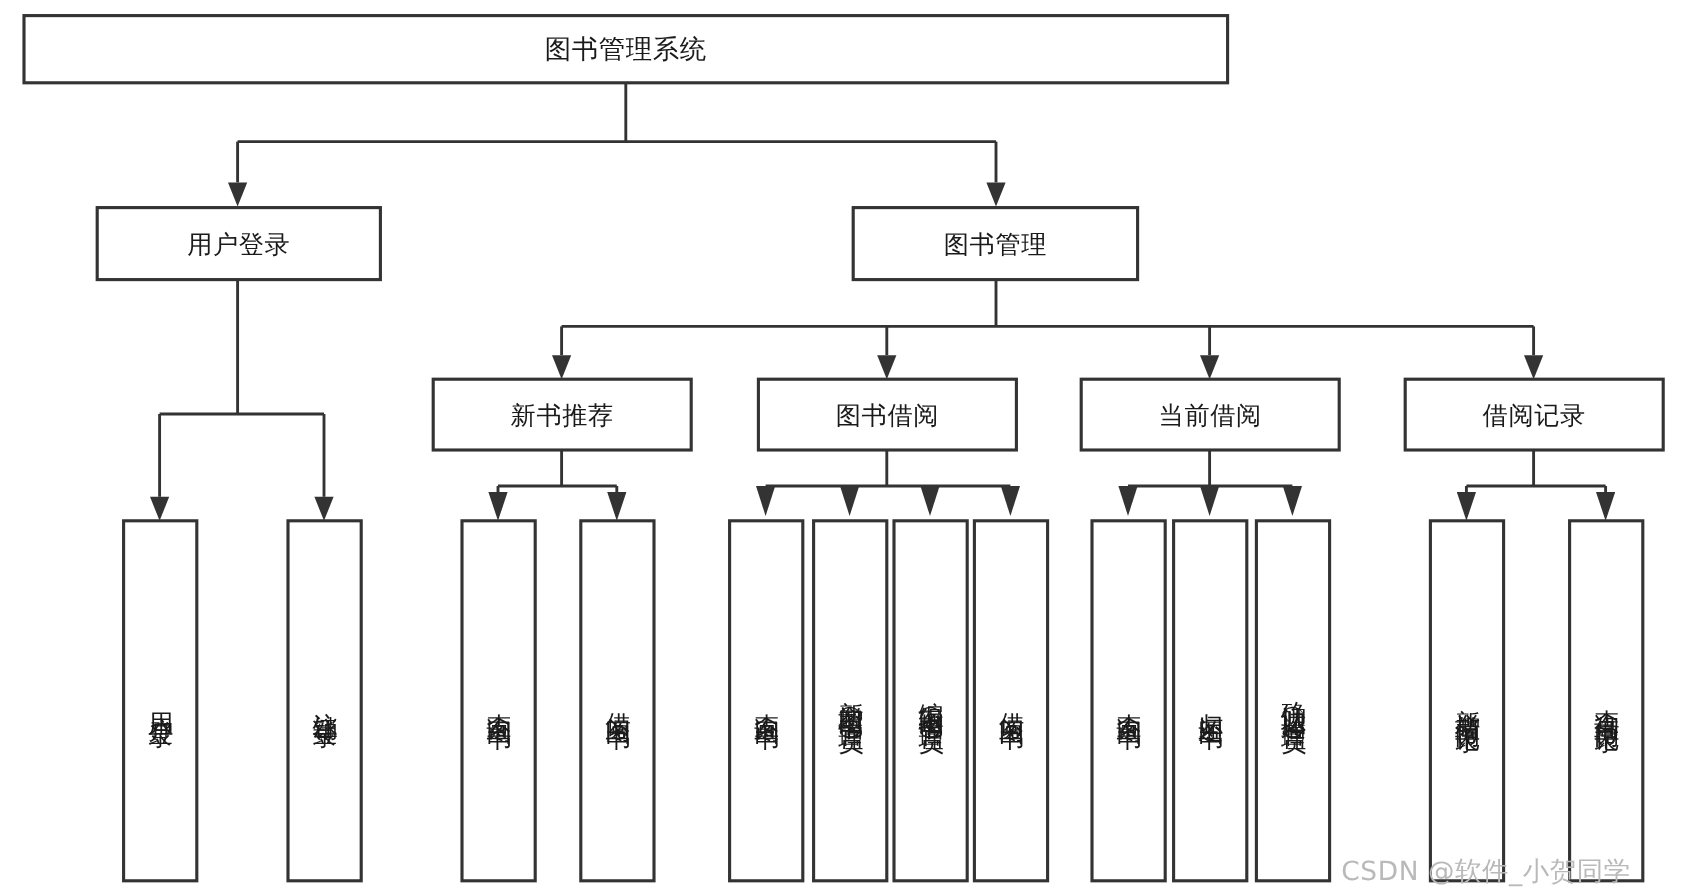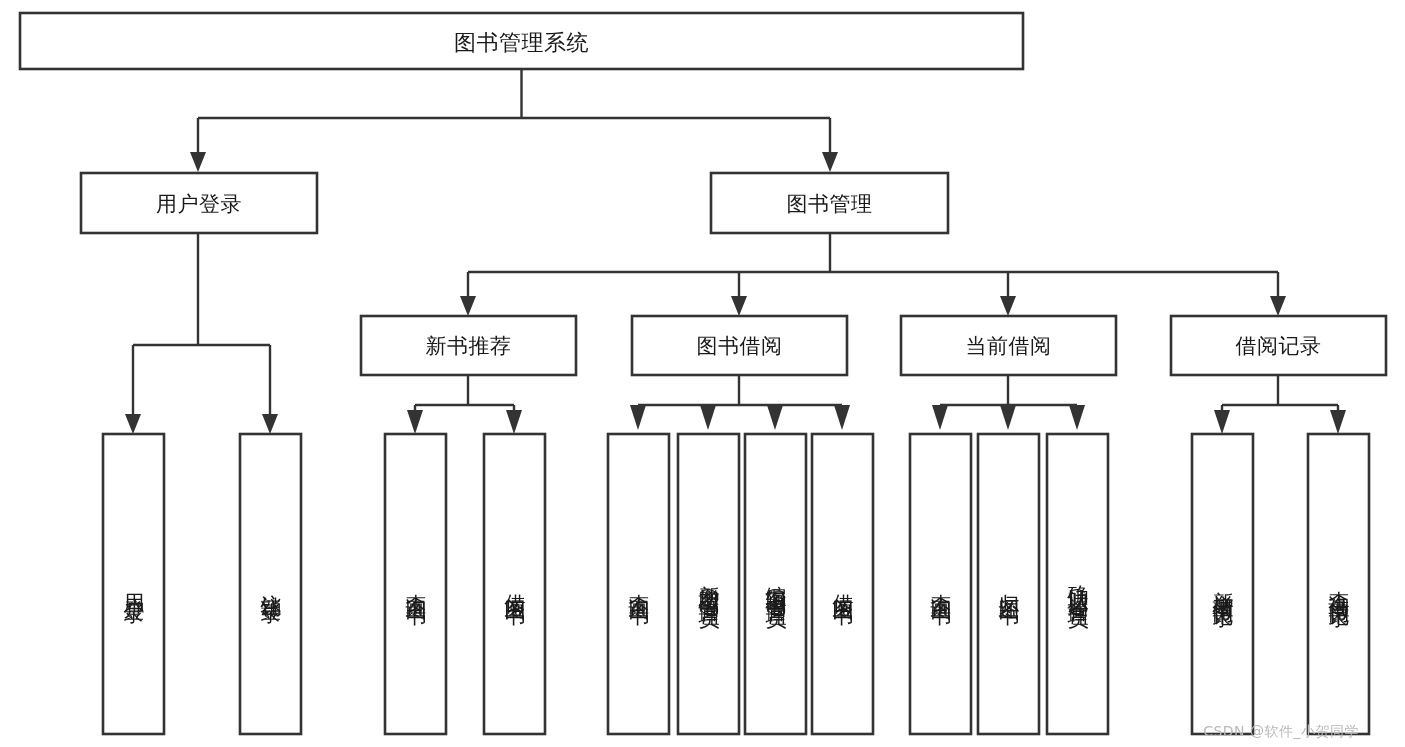--- a/index.html
+++ b/index.html
@@ -70,21 +70,21 @@
     text-align: center;
     white-space: nowrap;
     pointer-events: none;
     user-select: none;
   }
   .watermark {
     position: absolute;
     right: 8px;
     bottom: 6px;
     font-family: "DejaVu Sans", "Liberation Sans", sans-serif;
-    font-size: 14px;
+    font-size: 22px;
     color: #b9b9b9;
     white-space: nowrap;
     letter-spacing: 0.5px;
   }
 </style>
 </head>
 <body>
 
 <div id="diagram-root">
 

